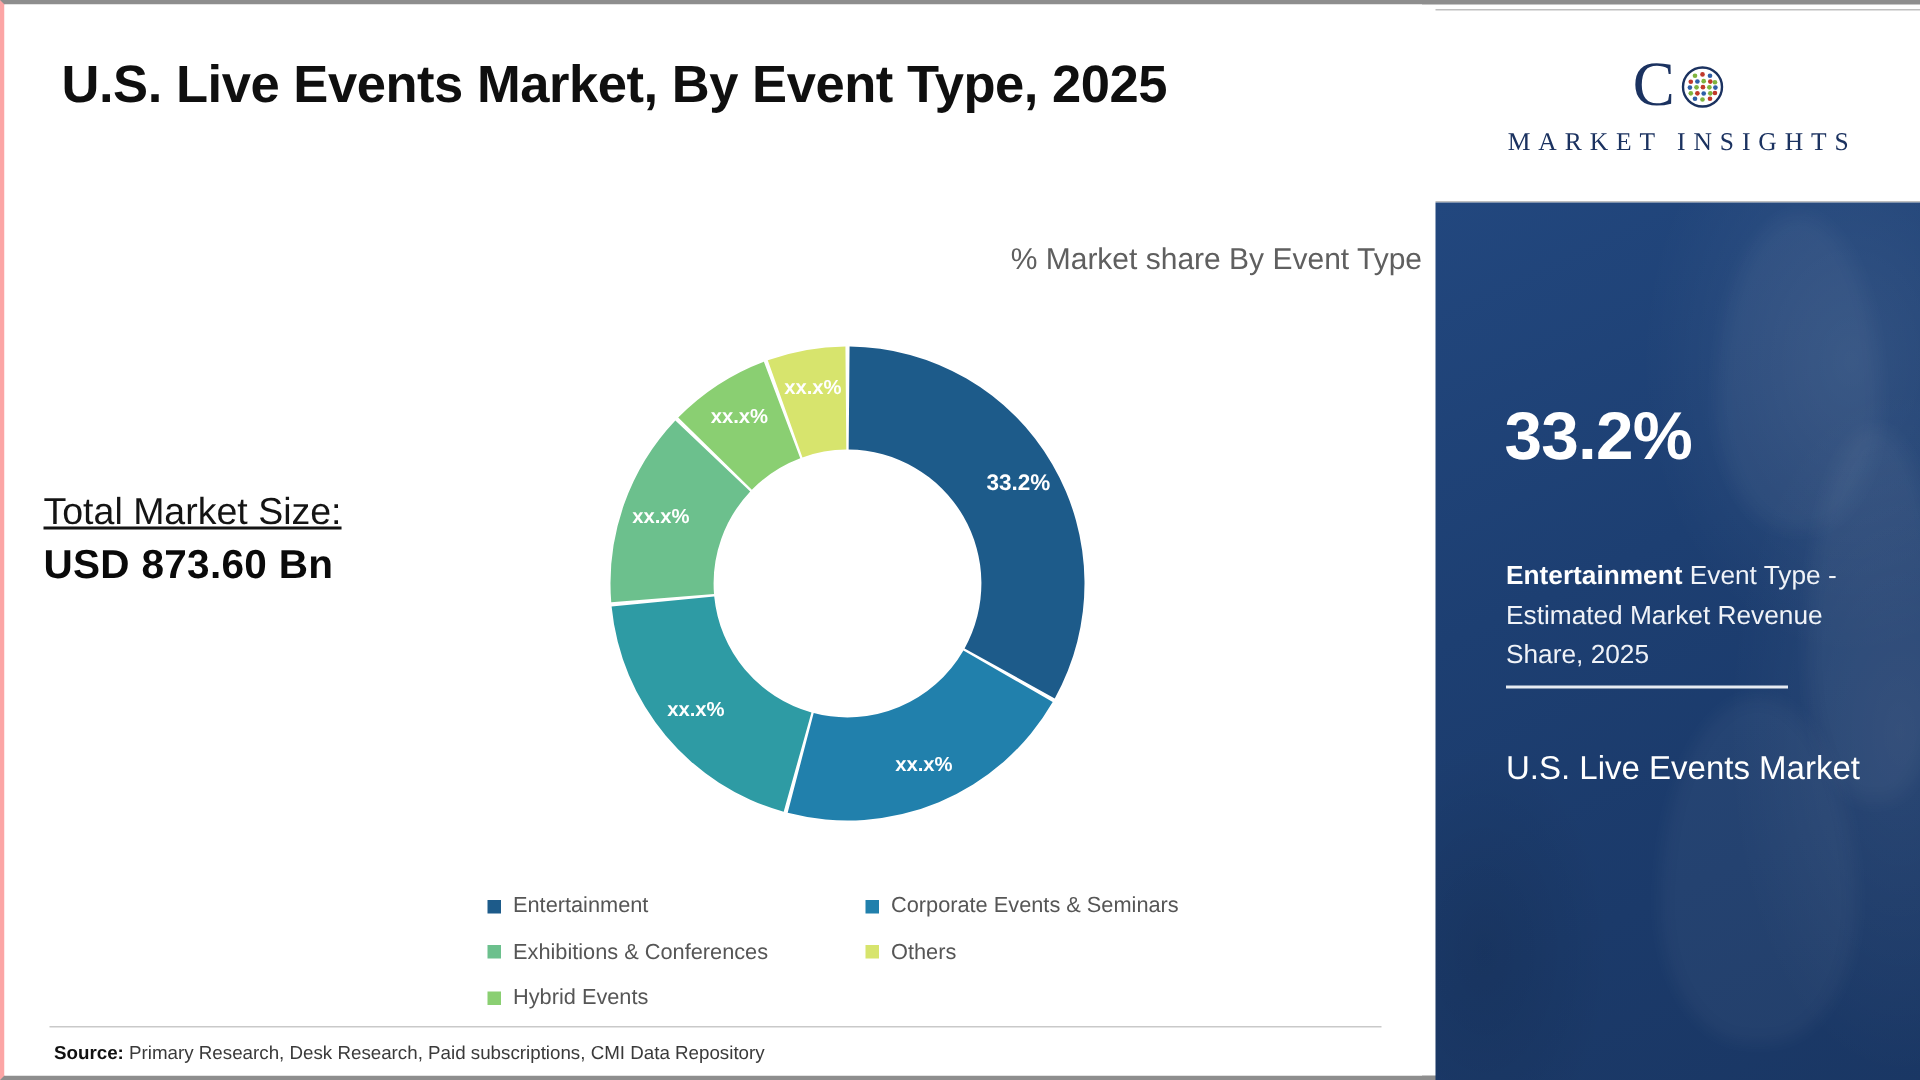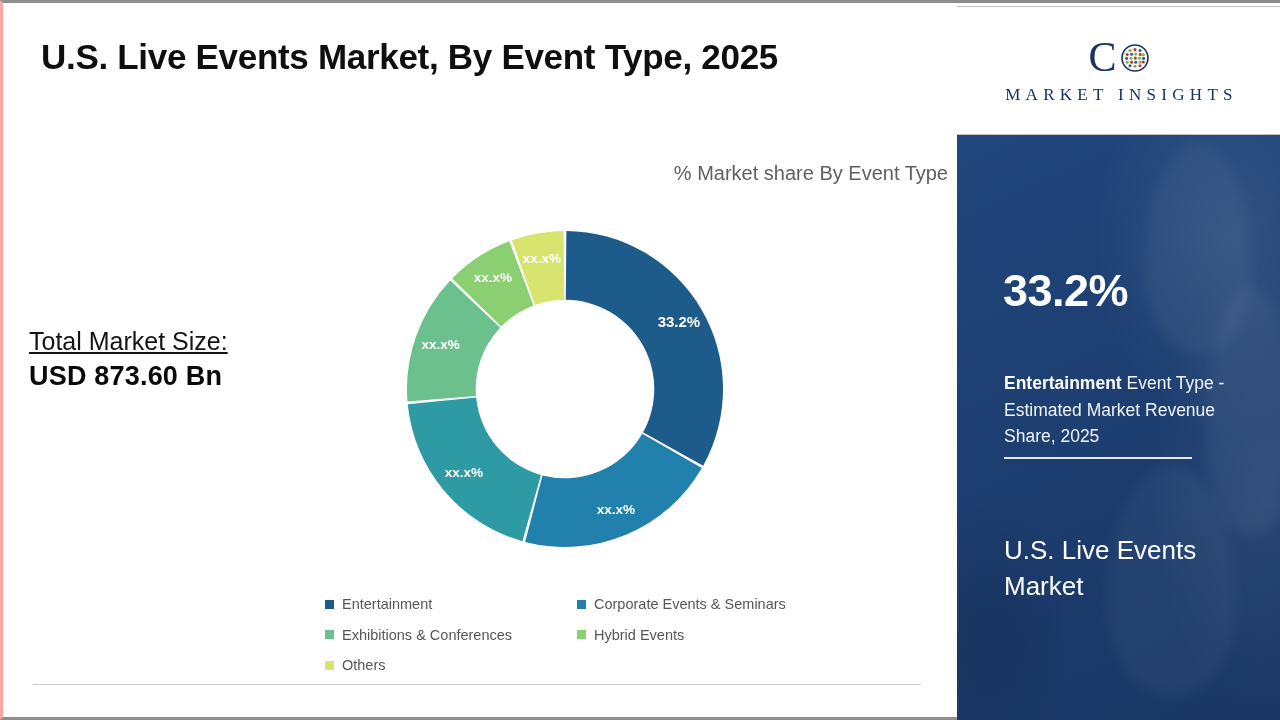--- a/index.html
+++ b/index.html
@@ -243,24 +243,23 @@
     width: 188px;
     height: 1.5px;
     background: #e6ebf2;
   }
 
   #panel-market-name {
     position: absolute;
     left: 47px;
     top: 362px;
     width: 250px;
-    font-size: 26px;
+    font-size: 22px;
     color: #ffffff;
     line-height: 1.38;
-    margin-top: 36px;
   }
 </style>
 </head>
 <body>
 
 <div id="infographic">
 
   <div id="main-panel">
 
     <div id="page-title">U.S. Live Events Market, By Event Type, 2025</div>
@@ -300,30 +299,33 @@
         </div>
         <div class="legend-item">
           <span class="legend-swatch" style="background: rgb(33, 128, 172);"></span>
           <span class="legend-text">Corporate Events &amp; Seminars</span>
         </div>
         <div class="legend-item">
           <span class="legend-swatch" style="background: rgb(108, 192, 141);"></span>
           <span class="legend-text">Exhibitions &amp; Conferences</span>
         </div>
         <div class="legend-item">
+          <span class="legend-swatch" style="background: rgb(215, 228, 109);"></span>
+          <span class="legend-text">Others</span>
+        </div>
+        <div class="legend-item">
           <span class="legend-swatch" style="background: rgb(138, 207, 114);"></span>
           <span class="legend-text">Hybrid Events</span>
         </div>
-        <div class="legend-item">
-          <span class="legend-swatch" style="background: rgb(215, 228, 109);"></span>
-          <span class="legend-text">Others</span>
-        </div>
       </div>
 
     <div id="source-divider"></div>
+    <div id="source-line">
+      <span id="source-label">Source:</span><span id="source-text"> Primary Research, Desk Research, Paid subscriptions, CMI Data Repository</span>
+    </div>
   </div>
 
   <div id="right-panel">
 
     <div id="logo-box">
       <div id="logo-top">
         <span class="logo-letter">C</span>
         <span id="logo-globe">
           <svg viewBox="0 0 30 30" width="30" height="30">
             <circle cx="15" cy="15" r="13" fill="none" stroke="#1b3260" stroke-width="1.6"></circle>

